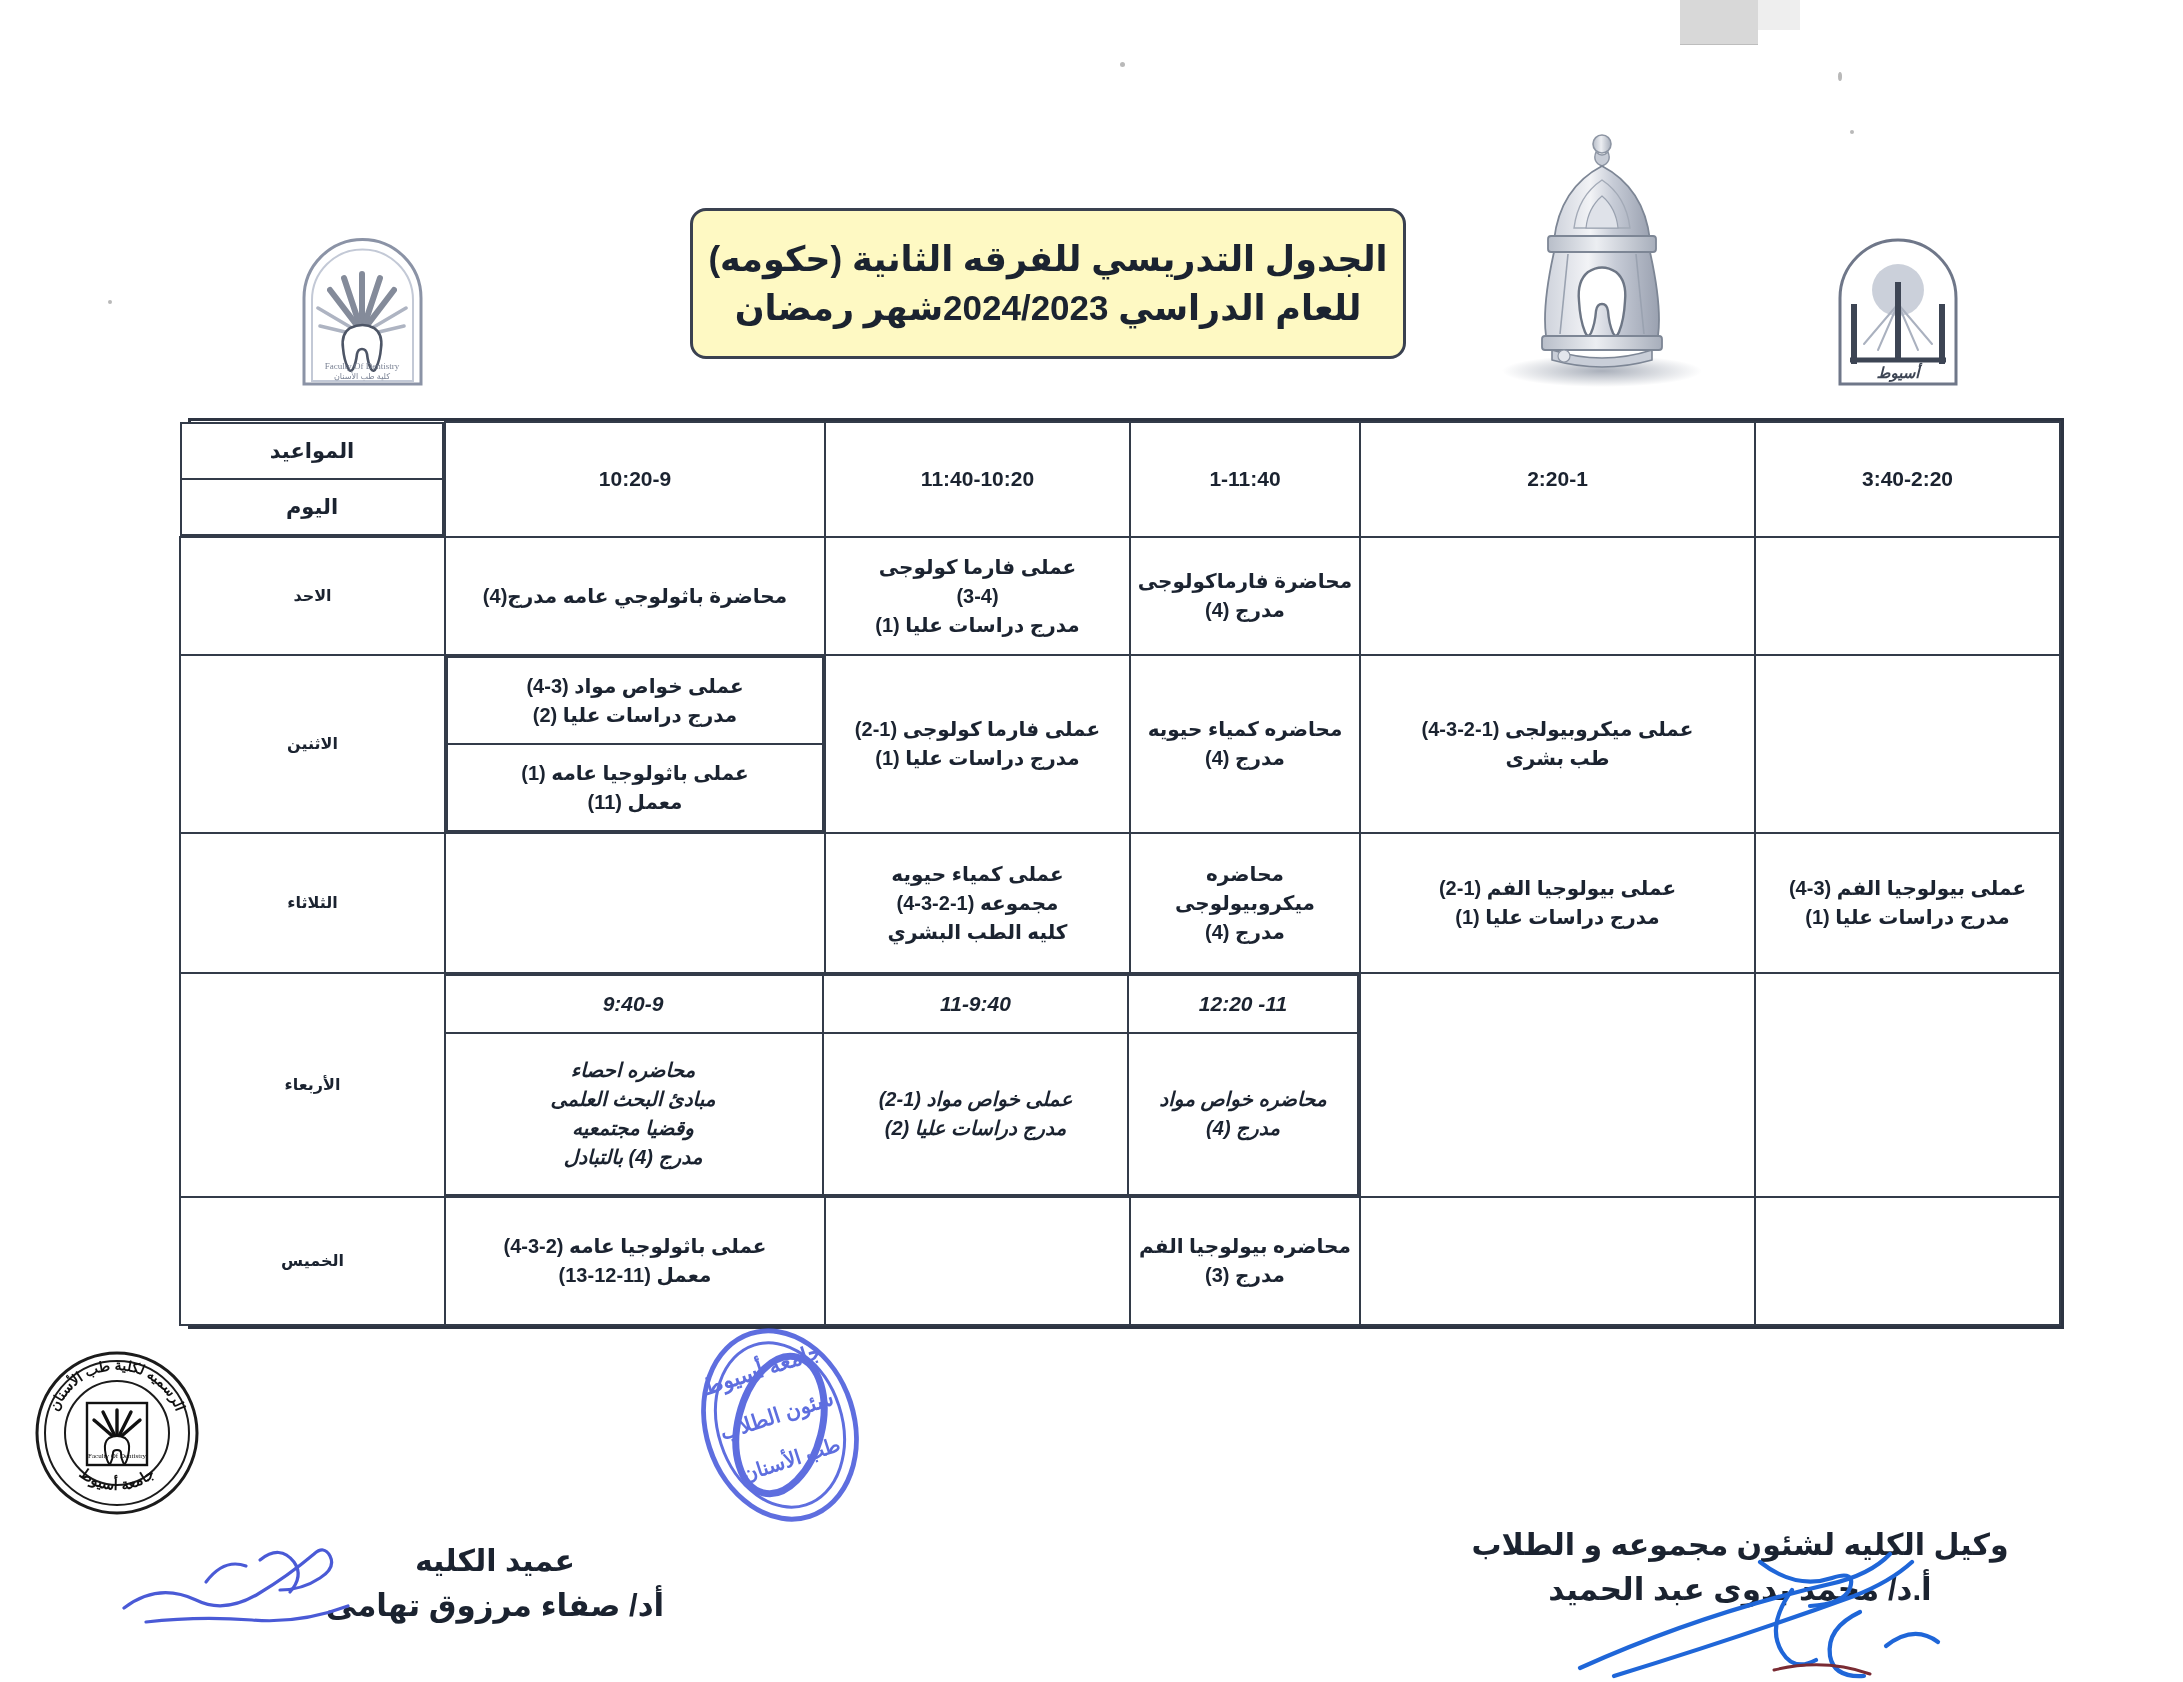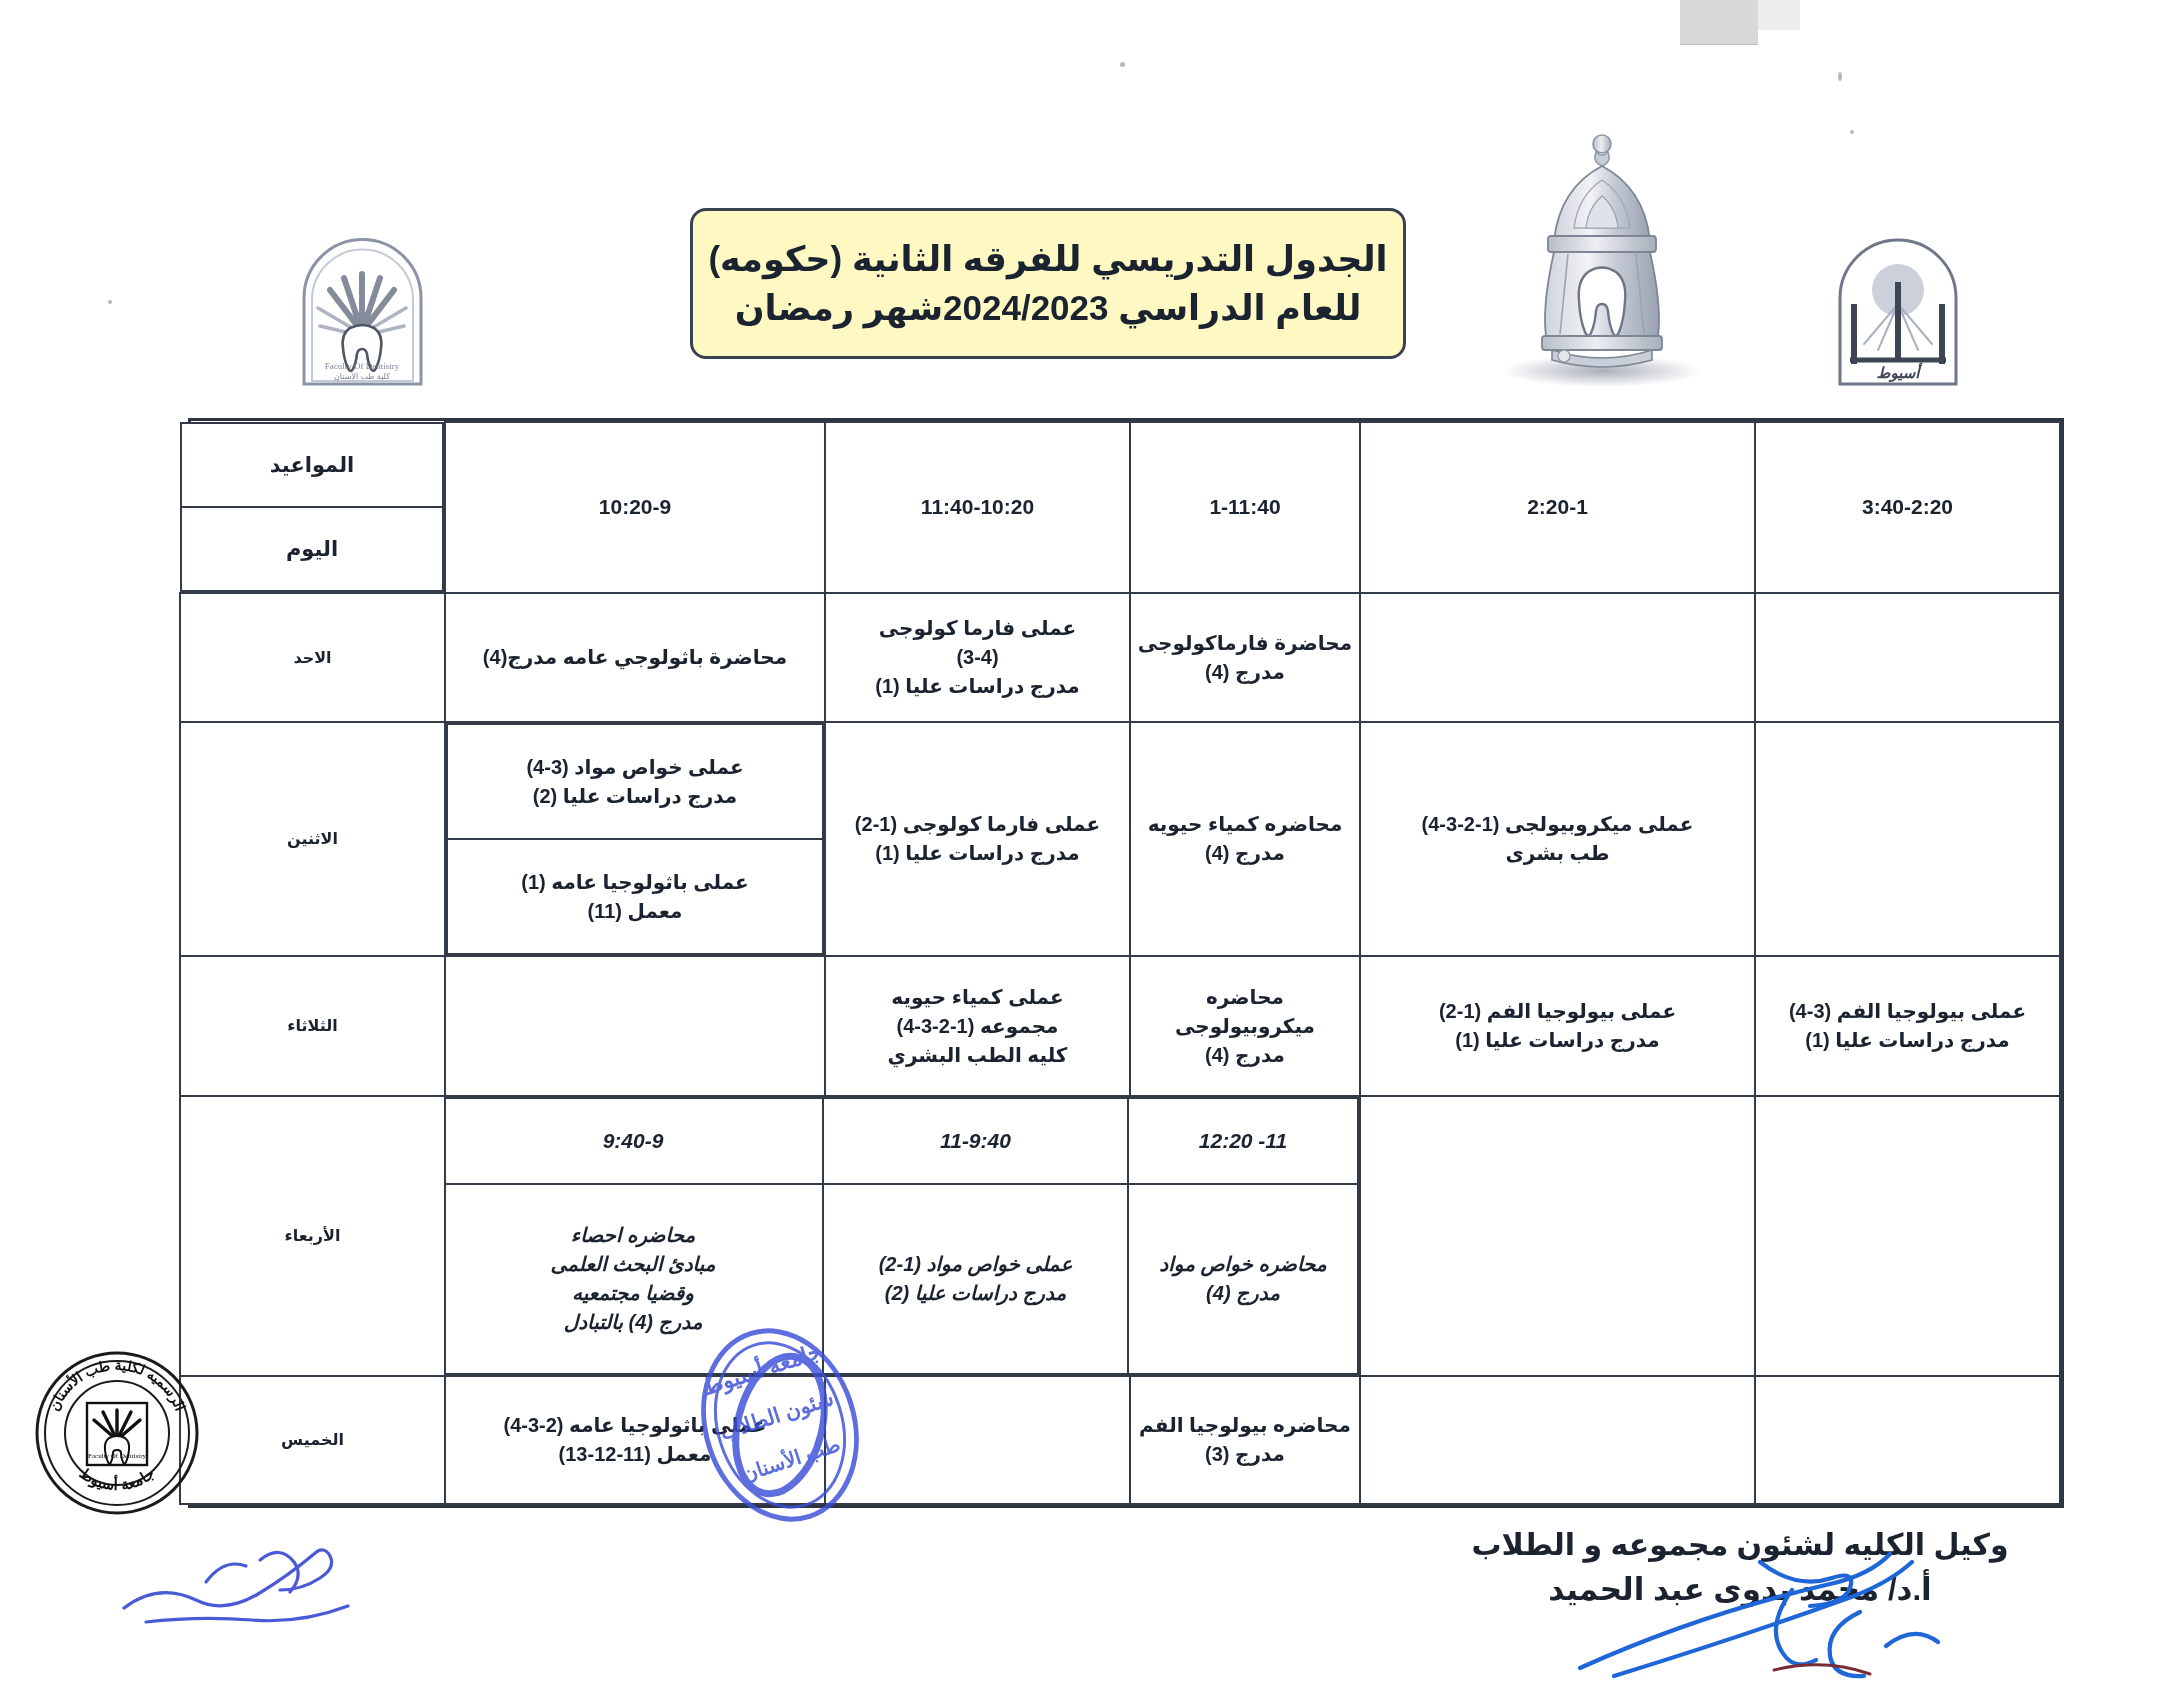--- a/index.html
+++ b/index.html
@@ -56,21 +56,21 @@
     background:#fff;
     box-sizing:border-box;
   }
   table.sched{
     border-collapse:collapse;width:100%;table-layout:fixed;
     font-size:20px;
   }
   table.sched td{
     border:2.5px solid #333b49;
     text-align:center;vertical-align:middle;
-    padding:20px 5px;
+    padding:6px 5px;
     line-height:1.45;
     background:#fff;
     font-weight:600;
   }
   .c-a{width:305px;}
   .c-b{width:395px;}
   .c-c{width:230px;}
   .c-d{width:305px;}
   .c-e{width:380px;}
   .c-day{width:265px;}
@@ -411,20 +411,24 @@
         <ellipse cx="120" cy="107" rx="74" ry="96" fill="none" stroke="#3b4fd8" stroke-width="5"></ellipse>
         <ellipse cx="120" cy="107" rx="62" ry="84" fill="none" stroke="#3b4fd8" stroke-width="3"></ellipse>
         <ellipse cx="120" cy="107" rx="42" ry="70" fill="none" stroke="#3b4fd8" stroke-width="7" transform="rotate(32 120 107)"></ellipse>
         <text x="120" y="56" font-size="22" fill="#3b4fd8" text-anchor="middle" font-weight="bold" font-family="'Liberation Sans',sans-serif">جامعة أسيوط</text>
         <text x="120" y="104" font-size="21" fill="#3b4fd8" text-anchor="middle" font-weight="bold" font-family="'Liberation Sans',sans-serif">شئون الطلاب</text>
         <text x="120" y="150" font-size="20" fill="#3b4fd8" text-anchor="middle" font-weight="bold" font-family="'Liberation Sans',sans-serif">طب الأسنان</text>
       </g>
     </svg>
   </div>
 
+  <div class="sig-left">
+    <div class="sig-role">عميد الكليه</div>
+    <div class="sig-name">أد/ صفاء مرزوق تهامى</div>
+  </div>
   <svg class="ink" style="left:110px;top:236px;" width="320" height="120" aria-hidden="true">
     <g fill="none" stroke="#4a5ad6" stroke-width="3.2" stroke-linecap="round">
       <path d="M14 72 q34 -26 72 -8 q28 14 62 -6 q30 -18 56 -40 q10 -9 16 2 q6 12 -10 22 q-18 12 -40 12"></path>
       <path d="M36 86 q52 -6 106 -2 q48 4 96 -14"></path>
       <path d="M150 24 q20 -16 34 2 q10 14 -4 30"></path>
       <path d="M96 46 q18 -24 40 -16"></path>
     </g>
   </svg>
 
   <div class="sig-right">

